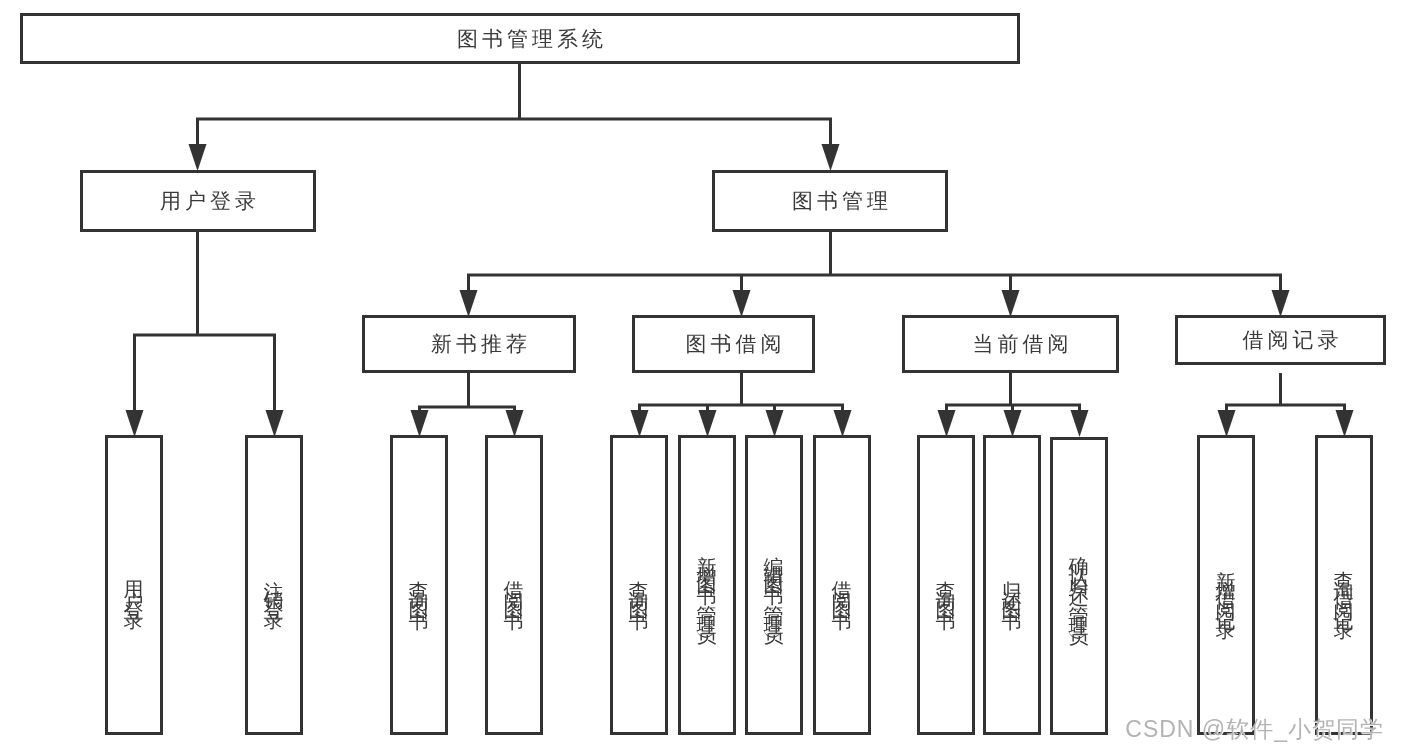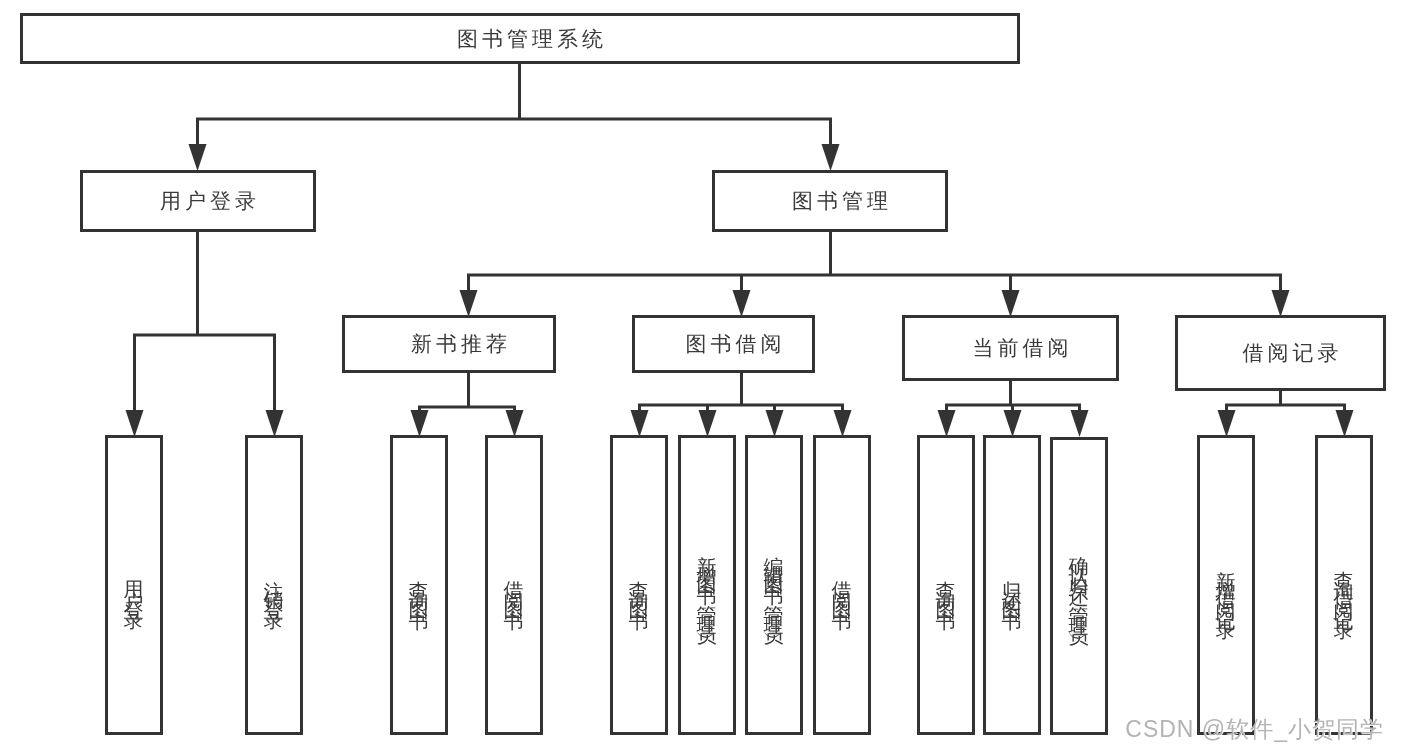--- a/index.html
+++ b/index.html
@@ -59,24 +59,24 @@
       <polygon points="1217.5,410 1235.5,410 1226.5,437"></polygon>
       <polygon points="1335.5,410 1353.5,410 1344.5,437"></polygon>
     </g>
   </svg>
 
   <div class="node h-node" style="left:20px;top:13px;width:1000px;height:51px;">图书管理系统</div>
 
   <div class="node h-node" style="left:80px;top:170px;width:236px;height:62px;">用户登录</div>
   <div class="node h-node" style="left:712px;top:170px;width:236px;height:62px;">图书管理</div>
 
-  <div class="node h-node" style="left:342px;top:315px;width:214px;height:58px;">新书推荐</div>
+  <div class="node h-node" style="left:362px;top:315px;width:214px;height:58px;">新书推荐</div>
   <div class="node h-node" style="left:632px;top:315px;width:183px;height:58px;">图书借阅</div>
-  <div class="node h-node" style="left:902px;top:315px;width:217px;height:66px;">当前借阅</div>
-  <div class="node h-node" style="left:1175px;top:315px;width:211px;height:76px;">借阅记录</div>
+  <div class="node h-node" style="left:902px;top:315px;width:217px;height:58px;">当前借阅</div>
+  <div class="node h-node" style="left:1175px;top:315px;width:211px;height:50px;">借阅记录</div>
 
   <div class="node v-node" style="left:105px;top:435px;width:58px;height:300px;">用户登录</div>
   <div class="node v-node" style="left:245px;top:435px;width:58px;height:300px;">注销登录</div>
 
   <div class="node v-node" style="left:390px;top:435px;width:58px;height:300px;">查询图书</div>
   <div class="node v-node" style="left:485px;top:435px;width:58px;height:300px;">借阅图书</div>
 
   <div class="node v-node" style="left:610px;top:435px;width:58px;height:300px;">查询图书</div>
   <div class="node v-node" style="left:678px;top:435px;width:58px;height:300px;">新增图书（管理员）</div>
   <div class="node v-node" style="left:745px;top:435px;width:58px;height:300px;">编辑图书（管理员）</div>

